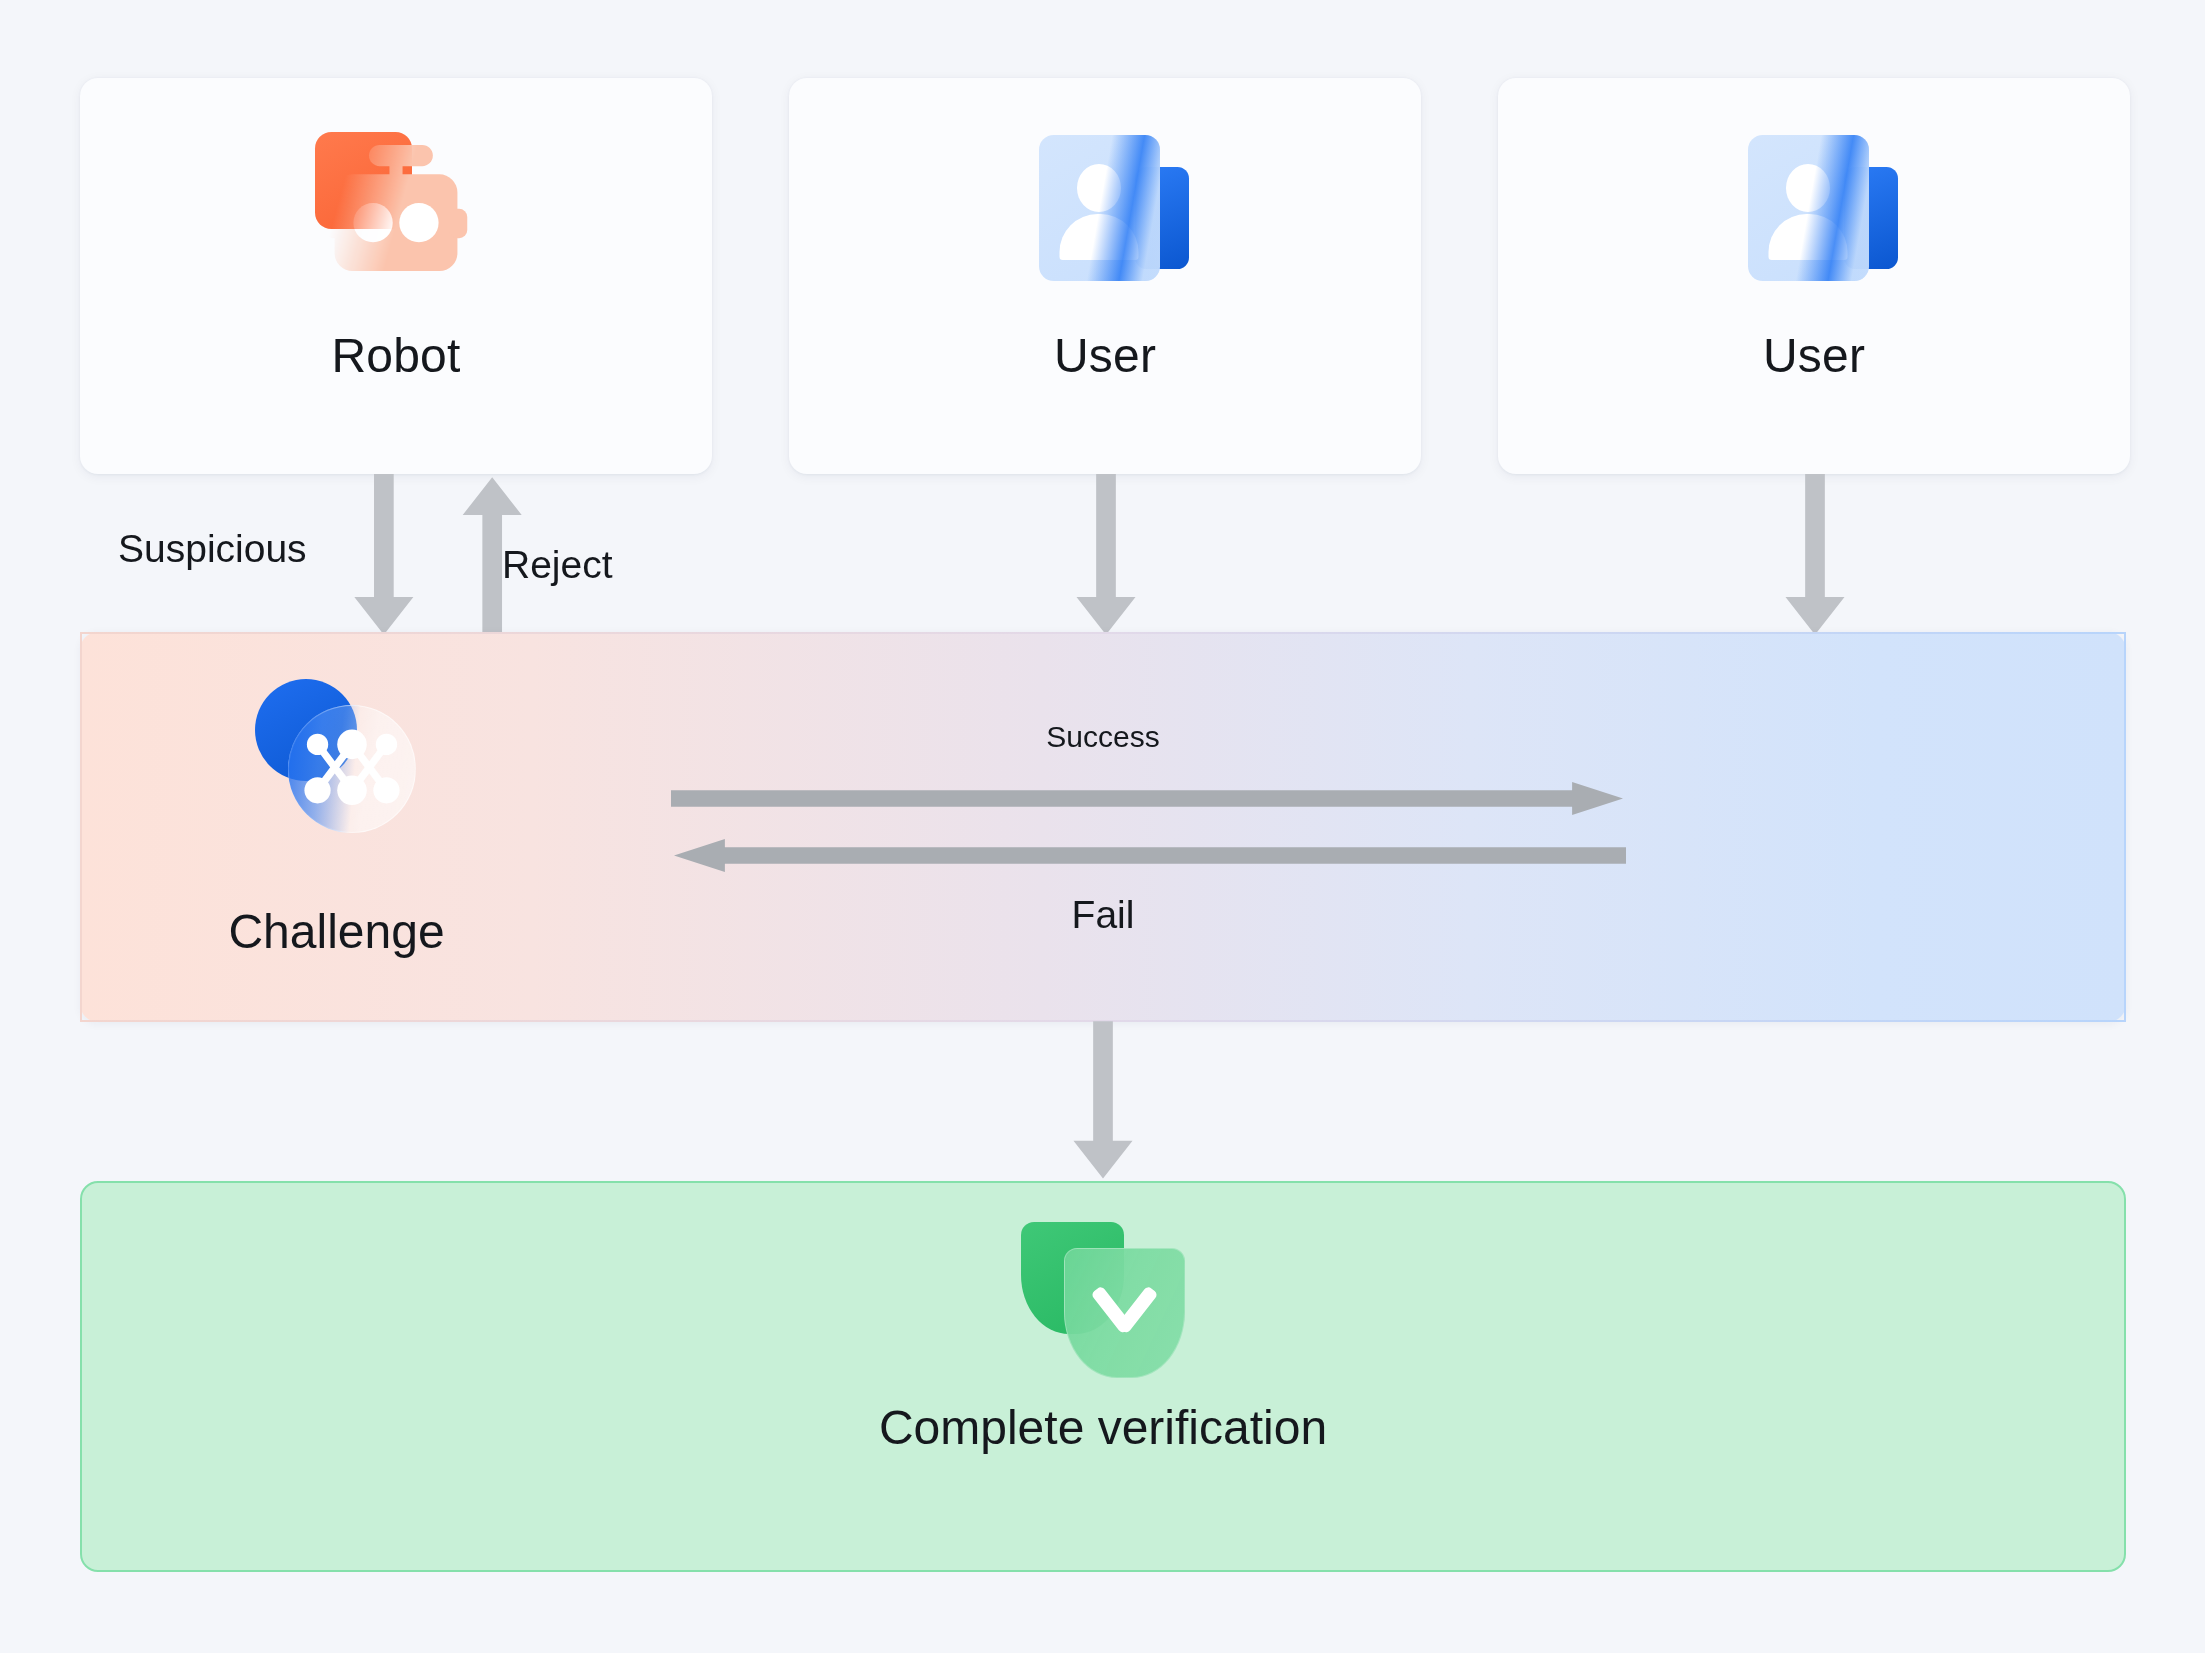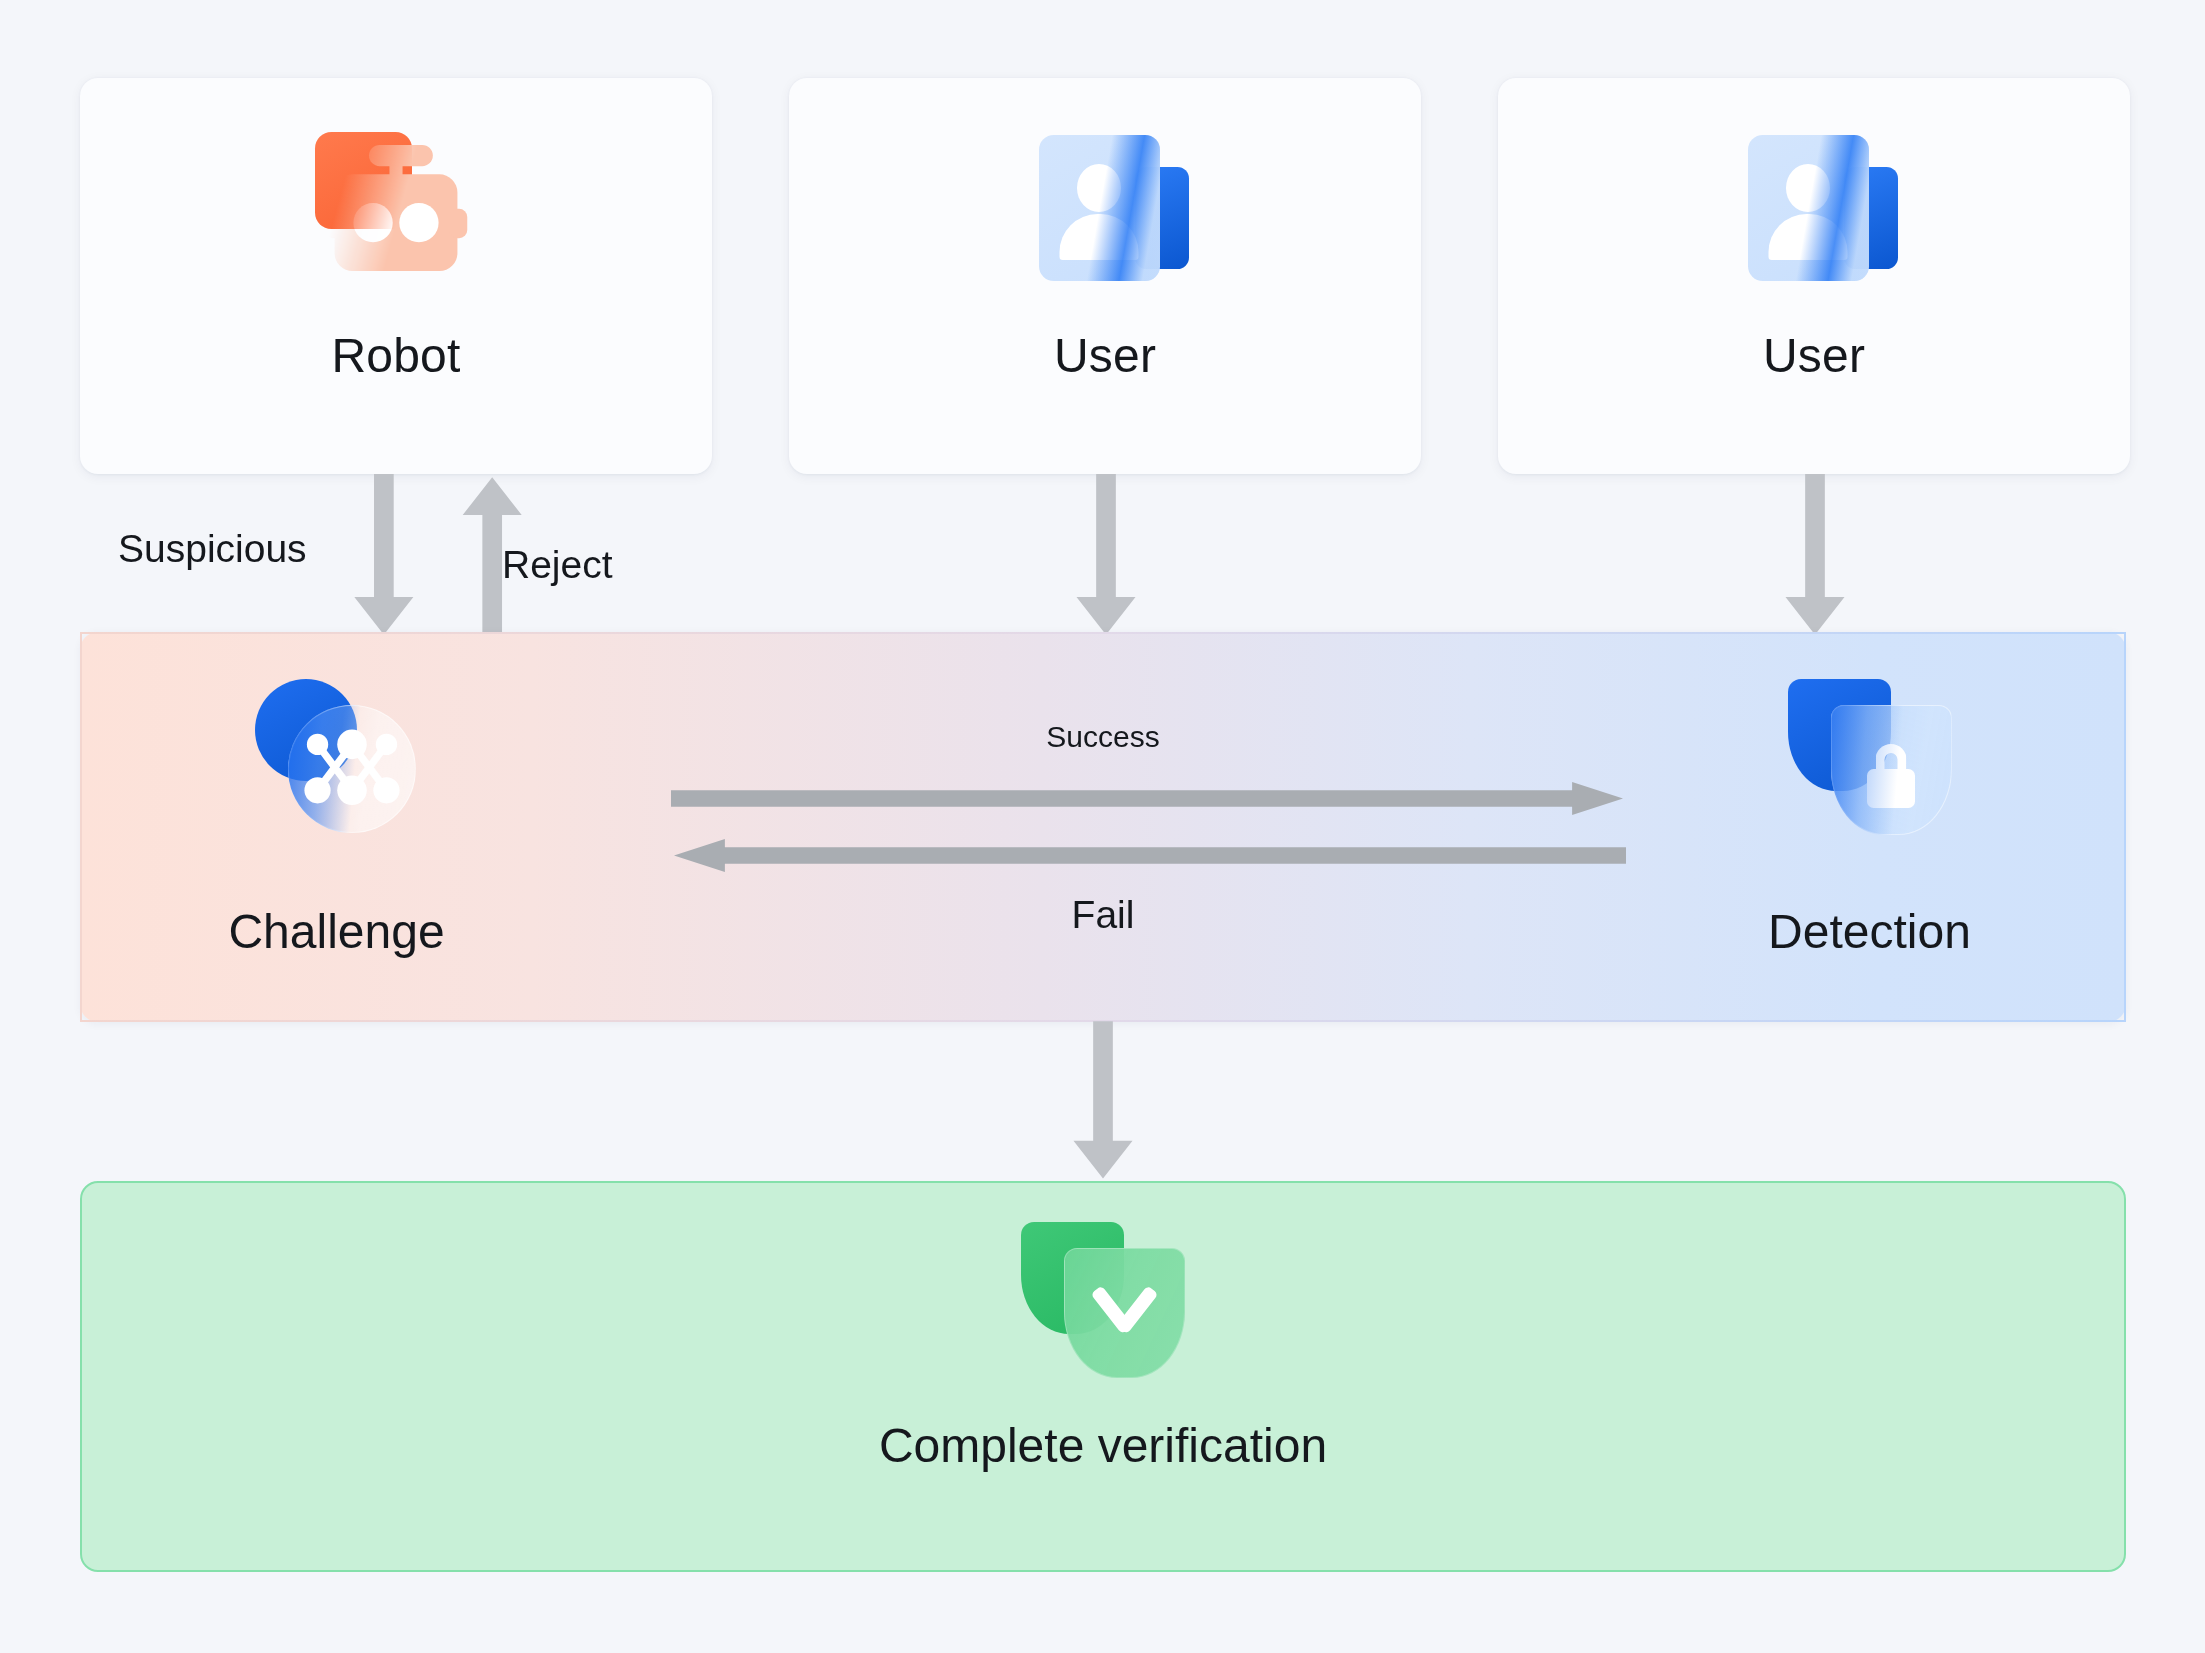--- a/index.html
+++ b/index.html
@@ -260,21 +260,21 @@
     transform-origin: top left;
     transform: rotate(-38deg);
   }
   .check::after {
     right: 1.6px; top: 1.6px;
     width: 14px; height: 51px;
     transform-origin: top right;
     transform: rotate(38deg);
   }
   .green-label {
-    margin-top: 44px;
+    margin-top: 26px;
     font-size: 48px;
     color: #15181d;
     line-height: 1;
   }
 
   
   .arrow { position: absolute; }
   .edge-label {
     position: absolute;
     font-size: 39px;
@@ -368,33 +368,20 @@
             <circle cx="120" cy="48" r="13"></circle>
             <circle cx="36" cy="104" r="16"></circle>
             <circle cx="78" cy="104" r="18"></circle>
             <circle cx="120" cy="104" r="16"></circle>
           </g>
         </svg>
       </div>
       <div class="band-label">Challenge</div>
     </div>
 
-    <div class="band-node right">
-      <div class="band-icon">
-        <div class="shield shield-back"></div>
-        <div class="shield shield-front">
-          <div class="lock">
-            <div class="shackle"></div>
-            <div class="body"></div>
-          </div>
-        </div>
-        <div class="shield-glass"></div>
-      </div>
-      <div class="band-label">Detection</div>
-    </div>
 
     <svg style="position:absolute; left:589px; top:148px; width:952px; height:33px;" viewBox="0 0 1160 40">
       <path d="M 0 10 L 1098 10 L 1098 0 L 1160 20 L 1098 40 L 1098 30 L 0 30 Z" fill="#a9adb2"></path>
     </svg>
     <div style="position: absolute; left: 0px; right: 0px; top: 88px; text-align: center; font-size: 30px; color: rgb(21, 24, 29); line-height: 1;" class="edge-label-inline">Success</div>
 
     <svg style="position:absolute; left:592px; top:205px; width:952px; height:33px;" viewBox="0 0 1160 40">
       <path d="M 1160 10 L 62 10 L 62 0 L 0 20 L 62 40 L 62 30 L 1160 30 Z" fill="#a9adb2"></path>
     </svg>
     <div style="position: absolute; left: 0px; right: 0px; top: 261px; text-align: center; font-size: 39px; color: rgb(21, 24, 29); line-height: 1;">Fail</div>

